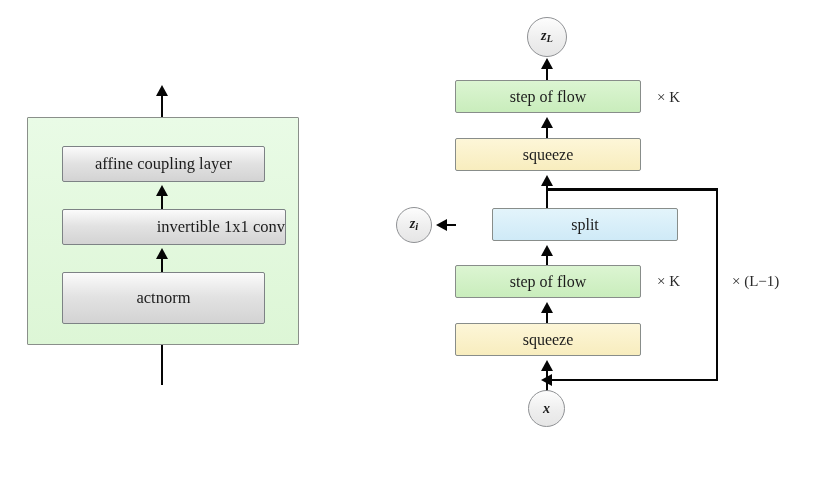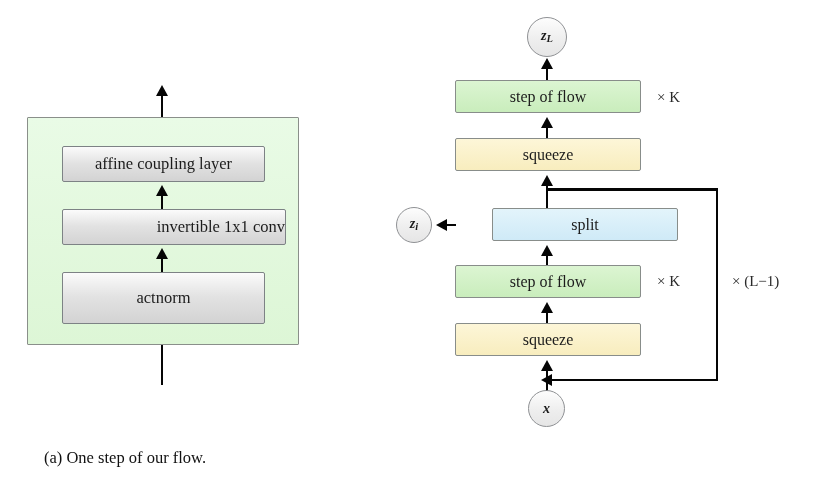--- a/index.html
+++ b/index.html
@@ -166,21 +166,20 @@
     <span>invertible 1x1 conv</span>
   </div>
 
   <div class="vline" style="left:160.7px; top:258px; height:16px;"></div>
   <div class="arrow-up" style="left:155.5px; top:248px;"></div>
 
   <div class="node gray-box" style="left:62px; top:272px; width:203px; height:52px;">
     <span>actnorm</span>
   </div>
 
-  <div class="caption" style="left:44px; top:450px;">(a) One step of our flow.</div>
 
   <div class="node circle" style="left:527px; top:17px; width:40px; height:40px;">
     <span><span>z</span><span class="sub">L</span></span>
   </div>
 
   <div class="vline" style="left:545.7px; top:68px; height:14px;"></div>
   <div class="arrow-up" style="left:540.5px; top:58px;"></div>
 
   <div class="node flow-box green" style="left:455px; top:80px; width:186px; height:33px;">
     <span>step of flow</span>

